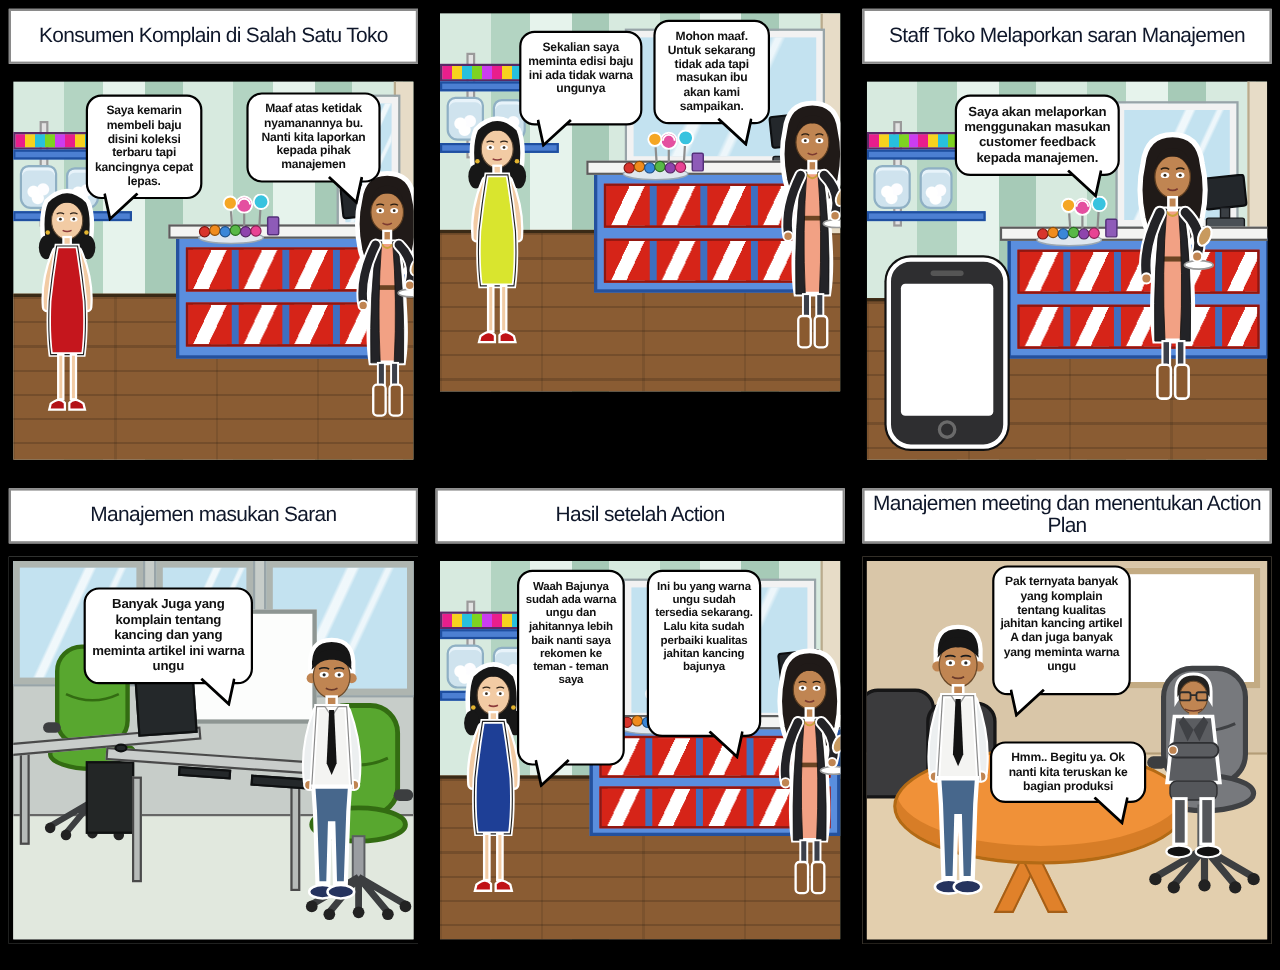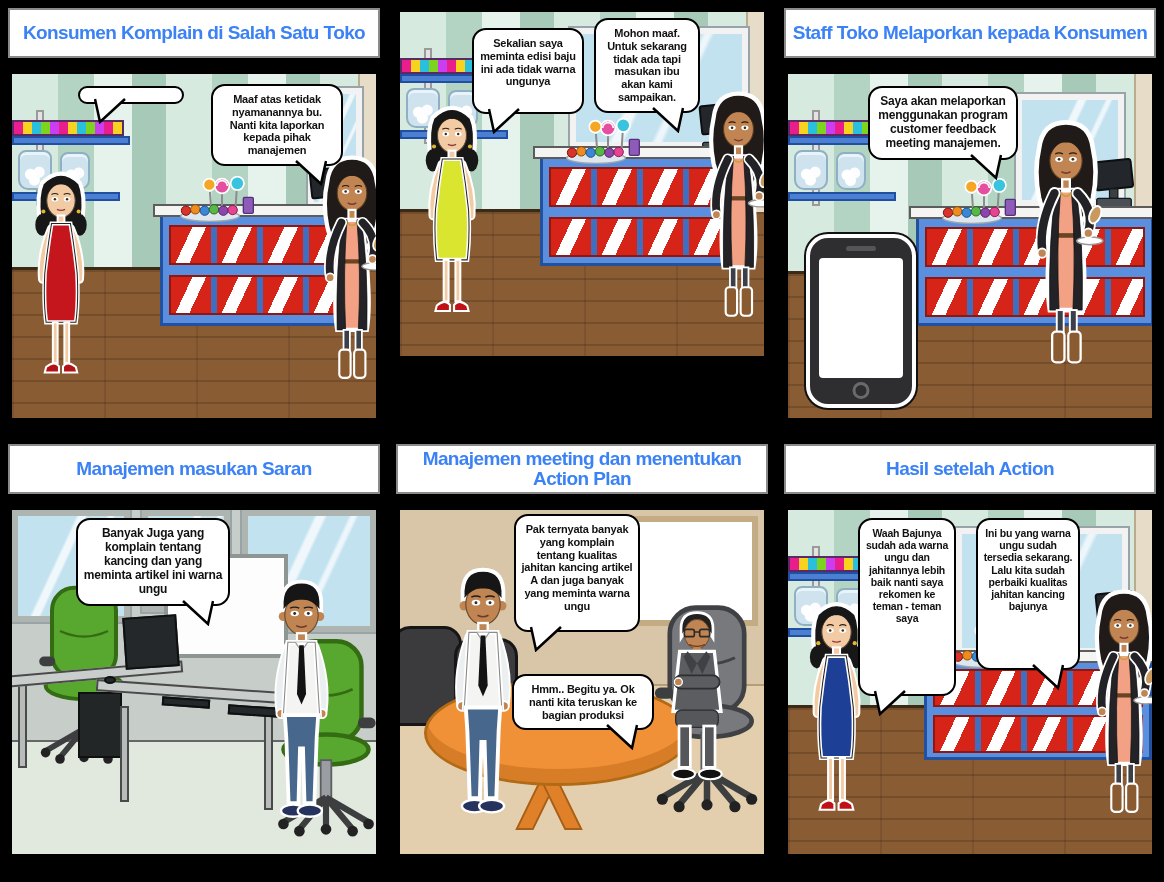--- a/index.html
+++ b/index.html
@@ -2,21 +2,21 @@
 <html><head>
 <meta charset="utf-8">
 <style>
   html,body{margin:0;padding:0;background:#000;}
   .board{width:1164px;height:882px;background:#000;box-sizing:border-box;padding:8px 8px 0 8px;
     display:grid;grid-template-columns:repeat(3,1fr);grid-auto-rows:min-content;
     column-gap:16px;row-gap:22px;font-family:"Liberation Sans",sans-serif;}
   .panel{display:flex;flex-direction:column;}
   .title-bar{background:#fff;border:2px solid #8a8a8a;height:50px;margin-bottom:12px;
     display:flex;align-items:center;justify-content:center;text-align:center;
-    font-weight:700;font-size:19px;line-height:1.03;letter-spacing:-0.6px;color:#3b82f6;
+    font-weight:400;font-size:19px;line-height:1.03;letter-spacing:-0.6px;color:#0f172a;
     padding:0 4px;box-sizing:border-box;}
   .scene{position:relative;height:352px;border:4px solid #000;overflow:hidden;box-sizing:border-box;}
   .abs{position:absolute;}
   
   .store{background:repeating-linear-gradient(90deg,#d7eadf 0 46px,#b3d4c2 46px 82px,#e6f3ec 82px 120px,#a6cab7 120px 154px);}
   .floor{position:absolute;left:0;right:0;bottom:0;border-top:3px solid #3a2a16;
     background:repeating-linear-gradient(180deg,rgba(0,0,0,0.16) 0 2px,rgba(0,0,0,0) 2px 22px),
     repeating-linear-gradient(90deg,rgba(0,0,0,0.10) 0 2px,rgba(0,0,0,0) 2px 92px),#8a5c33;}
   .pillar{position:absolute;background:#e7dcc7;border-left:2px solid #b9ab8d;}
   .win{position:absolute;background:
@@ -243,25 +243,26 @@
       <svg class="abs z8" style="left:150px;top:102px;width:120px;height:48px">
           <use href="#sym-candy"></use>
         </svg>
       <svg class="person" style="left:8px;top:86px;height:230px;width:82px;--dress:#c5161d;--shoes:#b31217;--skin:#f2cba4" viewBox="0 0 120 340">
           <use href="#sym-woman"></use>
         </svg>
       <svg class="person" style="left:294px;top:78px;height:240px;width:92px" viewBox="0 0 130 340">
           <use href="#sym-clerk"></use>
         </svg>
       <div class="bubble" style="left:66px;top:12px;width:106px">
+        <span>Saya kemarin membeli baju disini koleksi terbaru tapi kancingnya cepat lepas.</span>
         <svg class="tail tail-l" viewBox="0 0 34 26">
             <path d="M31 1 L6 24 L1 1" fill="#fff" stroke="#000" stroke-width="2.5"></path>
           </svg>
       </div>
-      <div class="bubble" style="left:199px;top:10px;width:132px">
+      <div class="bubble" style="left:212px;top:10px;width:122px">
         <span>Maaf atas ketidak nyamanannya bu. Nanti kita laporkan kepada pihak manajemen</span>
         <svg class="tail tail-r" viewBox="0 0 34 26">
             <path d="M31 1 L6 24 L1 1" fill="#fff" stroke="#000" stroke-width="2.5"></path>
           </svg>
       </div>
     </div>
   </section>
 
   <section class="panel">
     <div class="scene store">
@@ -301,21 +302,21 @@
         <span>Sekalian saya meminta edisi baju ini ada tidak warna ungunya</span>
         <svg class="tail tail-l" viewBox="0 0 34 26">
             <path d="M31 1 L6 24 L1 1" fill="#fff" stroke="#000" stroke-width="2.5"></path>
           </svg>
       </div>
     </div>
   </section>
 
   <section class="panel">
     <div class="title-bar">
-      <span>Staff Toko Melaporkan kepada Konsumen</span>
+      <span>Staff Toko Melaporkan saran Manajemen</span>
     </div>
     <div class="scene store">
       <div class="floor" style="height:144px"></div>
       <div class="pillar" style="right:0;top:0;width:16px;height:200px"></div>
       <div class="win" style="left:228px;top:20px;width:108px;height:112px"></div>
       <svg class="abs" style="right:12px;top:84px;width:52px;height:64px;z-index:6">
           <use href="#sym-register"></use>
         </svg>
       <div class="shelf-post" style="left:24px;top:36px;width:8px;height:96px"></div>
       <div class="candy-strip" style="left:0;top:46px;width:112px;height:16px"></div>
@@ -333,21 +334,21 @@
         </svg>
       <svg class="person" style="left:228px;top:42px;height:262px;width:100px" viewBox="0 0 130 340">
           <use href="#sym-clerk"></use>
         </svg>
       <div class="phone" style="left:18px;bottom:10px;width:102px;height:166px">
         <div class="phone-speaker"></div>
         <div class="phone-screen"></div>
         <div class="phone-btn"></div>
       </div>
       <div class="bubble" style="left:80px;top:12px;width:150px;font-size:12px">
-        <span>Saya akan melaporkan menggunakan program customer feedback meeting manajemen.</span>
+        <span>Saya akan melaporkan menggunakan masukan customer feedback kepada manajemen.</span>
         <svg class="tail tail-r" viewBox="0 0 34 26">
             <path d="M31 1 L6 24 L1 1" fill="#fff" stroke="#000" stroke-width="2.5"></path>
           </svg>
       </div>
     </div>
   </section>
 
   <section class="panel">
     <div class="title-bar">
       <span>Manajemen masukan Saran</span>
@@ -370,22 +371,68 @@
       <div class="drawer" style="left:66px;top:182px;width:44px;height:66px"></div>
       <div class="desk" style="left:84px;top:176px;width:200px;height:12px;transform:rotate(4deg)"></div>
       <div class="desk-leg" style="left:108px;top:196px;width:9px;height:96px"></div>
       <div class="desk-leg" style="left:252px;top:204px;width:9px;height:96px"></div>
       <div class="dark-el" style="left:150px;top:188px;width:48px;height:9px;transform:rotate(4deg)"></div>
       <div class="dark-el" style="left:216px;top:196px;width:52px;height:10px;transform:rotate(4deg)"></div>
       <div class="dark-el" style="left:92px;top:166px;width:12px;height:8px;border-radius:50%"></div>
       <svg class="person" style="left:244px;top:64px;height:258px;width:91px" viewBox="0 0 120 340">
           <use href="#sym-man"></use>
         </svg>
-      <div class="bubble" style="left:64px;top:8px;width:154px;font-size:12px">
+      <div class="bubble" style="left:64px;top:24px;width:154px;font-size:12px">
         <span>Banyak Juga yang komplain tentang kancing dan yang meminta artikel ini warna ungu</span>
+        <svg class="tail tail-r" viewBox="0 0 34 26">
+            <path d="M31 1 L6 24 L1 1" fill="#fff" stroke="#000" stroke-width="2.5"></path>
+          </svg>
+      </div>
+    </div>
+  </section>
+
+  <section class="panel">
+    <div class="title-bar">
+      <span>Hasil setelah Action</span>
+    </div>
+    <div class="scene store">
+      <div class="floor" style="height:146px"></div>
+      <div class="pillar" style="right:0;top:0;width:16px;height:198px"></div>
+      <div class="win" style="left:168px;top:18px;width:172px;height:126px"></div>
+      <svg class="abs" style="right:10px;top:80px;width:52px;height:64px;z-index:6">
+          <use href="#sym-register"></use>
+        </svg>
+      <div class="shelf-post" style="left:24px;top:36px;width:8px;height:96px"></div>
+      <div class="candy-strip" style="left:0;top:46px;width:112px;height:16px"></div>
+      <div class="shelf-board" style="left:0;top:62px;width:118px;height:9px"></div>
+      <div class="jar" style="left:6px;top:76px;width:34px;height:40px"></div>
+      <div class="jar" style="left:48px;top:78px;width:30px;height:38px"></div>
+      <div class="shelf-board" style="left:0;top:118px;width:108px;height:9px"></div>
+      <div class="counter" style="left:136px;top:150px;width:228px;height:100px">
+        <div class="counter-top"></div>
+        <div class="box-row" style="top:6px;height:38px"></div>
+        <div class="box-row" style="top:52px;height:38px"></div>
+      </div>
+      <svg class="abs z8" style="left:146px;top:112px;width:120px;height:48px">
+          <use href="#sym-candy"></use>
+        </svg>
+      <svg class="person" style="left:6px;top:80px;height:238px;width:85px;--dress:#1e3f96;--shoes:#c01216;--skin:#f2cba4" viewBox="0 0 120 340">
+          <use href="#sym-woman"></use>
+        </svg>
+      <svg class="person" style="left:290px;top:76px;height:240px;width:92px" viewBox="0 0 130 340">
+          <use href="#sym-clerk"></use>
+        </svg>
+      <div class="bubble" style="left:70px;top:8px;width:98px;height:178px;font-size:10.5px">
+        <span>Waah Bajunya sudah ada warna ungu dan jahitannya lebih baik nanti saya rekomen ke teman - teman saya</span>
+        <svg class="tail tail-l" viewBox="0 0 34 26">
+            <path d="M31 1 L6 24 L1 1" fill="#fff" stroke="#000" stroke-width="2.5"></path>
+          </svg>
+      </div>
+      <div class="bubble" style="left:188px;top:8px;width:104px;height:152px;font-size:10.5px">
+        <span>Ini bu yang warna ungu sudah tersedia sekarang. Lalu kita sudah perbaiki kualitas jahitan kancing bajunya</span>
         <svg class="tail tail-r" viewBox="0 0 34 26">
             <path d="M31 1 L6 24 L1 1" fill="#fff" stroke="#000" stroke-width="2.5"></path>
           </svg>
       </div>
     </div>
   </section>
 
   <section class="panel">
     <div class="title-bar">
       <span>Manajemen meeting dan menentukan Action Plan</span>
@@ -415,59 +462,13 @@
       </div>
       <div class="bubble" style="left:112px;top:164px;width:142px">
         <span>Hmm.. Begitu ya. Ok nanti kita teruskan ke bagian produksi</span>
         <svg class="tail tail-r" viewBox="0 0 34 26">
             <path d="M31 1 L6 24 L1 1" fill="#fff" stroke="#000" stroke-width="2.5"></path>
           </svg>
       </div>
     </div>
   </section>
 
-  <section class="panel">
-    <div class="title-bar">
-      <span>Hasil setelah Action</span>
-    </div>
-    <div class="scene store">
-      <div class="floor" style="height:146px"></div>
-      <div class="pillar" style="right:0;top:0;width:16px;height:198px"></div>
-      <div class="win" style="left:168px;top:18px;width:172px;height:126px"></div>
-      <svg class="abs" style="right:10px;top:80px;width:52px;height:64px;z-index:6">
-          <use href="#sym-register"></use>
-        </svg>
-      <div class="shelf-post" style="left:24px;top:36px;width:8px;height:96px"></div>
-      <div class="candy-strip" style="left:0;top:46px;width:112px;height:16px"></div>
-      <div class="shelf-board" style="left:0;top:62px;width:118px;height:9px"></div>
-      <div class="jar" style="left:6px;top:76px;width:34px;height:40px"></div>
-      <div class="jar" style="left:48px;top:78px;width:30px;height:38px"></div>
-      <div class="shelf-board" style="left:0;top:118px;width:108px;height:9px"></div>
-      <div class="counter" style="left:136px;top:150px;width:228px;height:100px">
-        <div class="counter-top"></div>
-        <div class="box-row" style="top:6px;height:38px"></div>
-        <div class="box-row" style="top:52px;height:38px"></div>
-      </div>
-      <svg class="abs z8" style="left:146px;top:112px;width:120px;height:48px">
-          <use href="#sym-candy"></use>
-        </svg>
-      <svg class="person" style="left:6px;top:80px;height:238px;width:85px;--dress:#1e3f96;--shoes:#c01216;--skin:#f2cba4" viewBox="0 0 120 340">
-          <use href="#sym-woman"></use>
-        </svg>
-      <svg class="person" style="left:290px;top:76px;height:240px;width:92px" viewBox="0 0 130 340">
-          <use href="#sym-clerk"></use>
-        </svg>
-      <div class="bubble" style="left:70px;top:8px;width:98px;height:178px;font-size:10.5px">
-        <span>Waah Bajunya sudah ada warna ungu dan jahitannya lebih baik nanti saya rekomen ke teman - teman saya</span>
-        <svg class="tail tail-l" viewBox="0 0 34 26">
-            <path d="M31 1 L6 24 L1 1" fill="#fff" stroke="#000" stroke-width="2.5"></path>
-          </svg>
-      </div>
-      <div class="bubble" style="left:188px;top:8px;width:104px;height:152px;font-size:10.5px">
-        <span>Ini bu yang warna ungu sudah tersedia sekarang. Lalu kita sudah perbaiki kualitas jahitan kancing bajunya</span>
-        <svg class="tail tail-r" viewBox="0 0 34 26">
-            <path d="M31 1 L6 24 L1 1" fill="#fff" stroke="#000" stroke-width="2.5"></path>
-          </svg>
-      </div>
-    </div>
-  </section>
-
 </div>
 
 </body></html>

